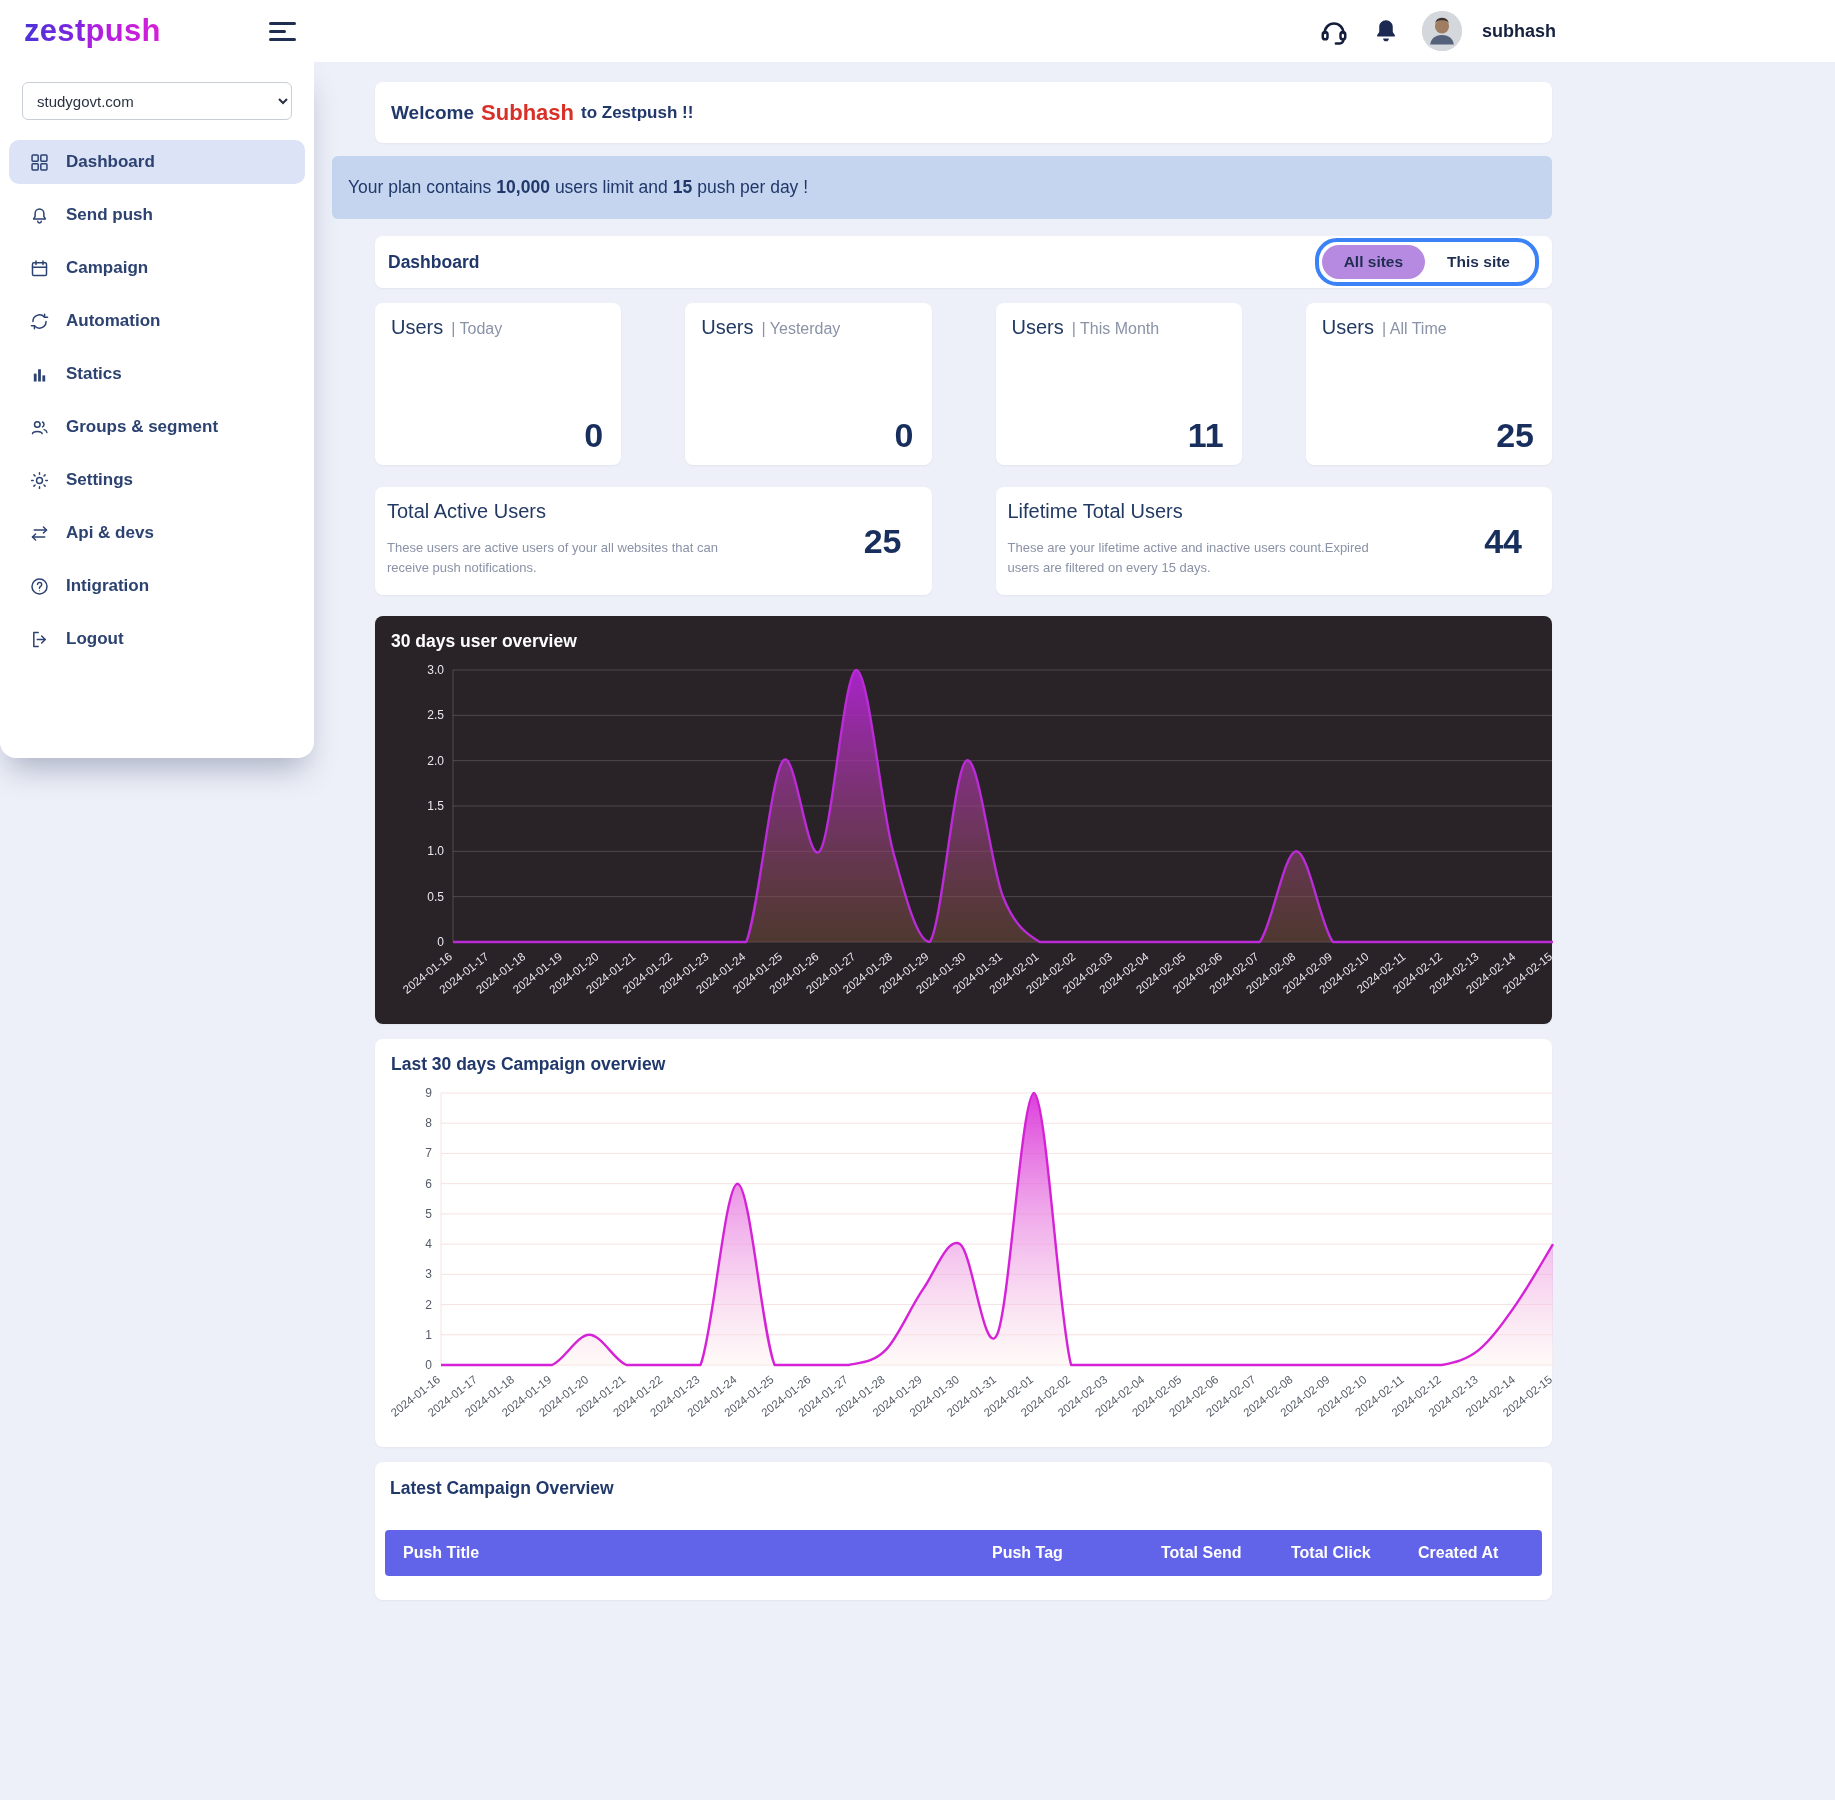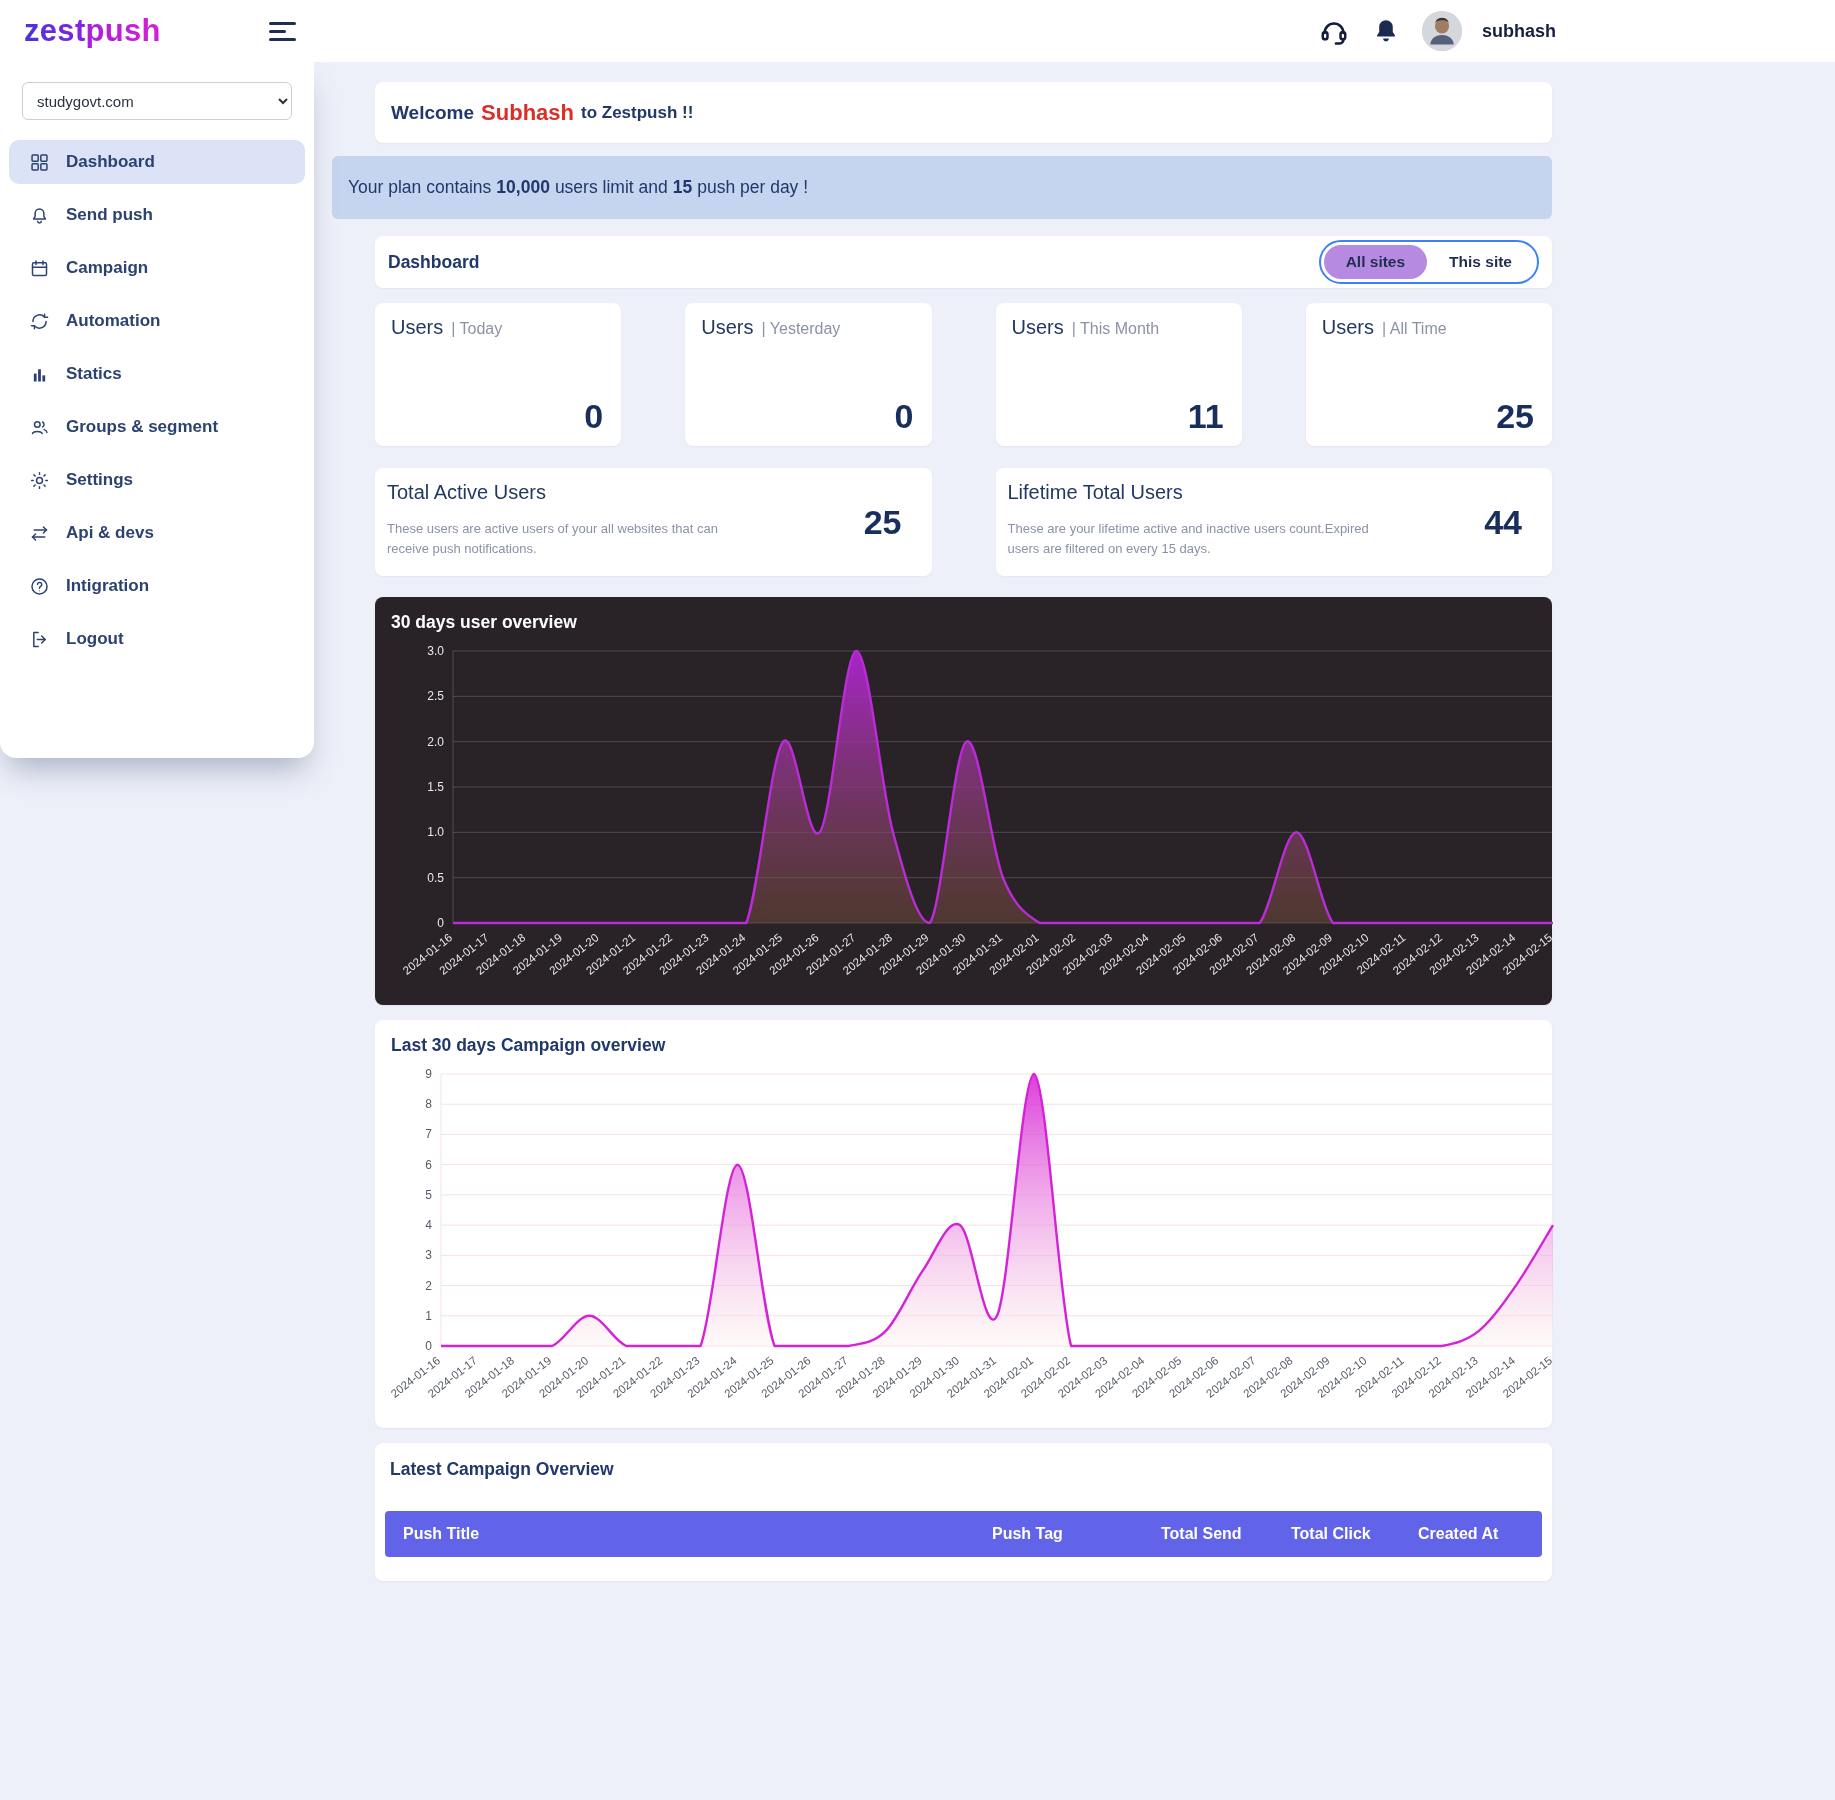--- a/index.html
+++ b/index.html
@@ -80,30 +80,30 @@
 
   .banner {
     height: 63px; background: var(--banner_bg, #c5d5ef); border-radius: 6px;
     display: flex; align-items: center; gap: 5px; padding: 0 16px;
     color: #20386a; font-size: 17.5px; margin-bottom: 17px;
   }
   .banner b { font-weight: 700; }
 
   .dash-bar { height: 52px; display: flex; align-items: center; justify-content: space-between; padding: 0 13px; margin-bottom: 15px; }
   .dash-title { font-size: 17.5px; font-weight: 700; }
-  .toggle { display: flex; border: 2px solid #3b82f6; border-radius: 22px; padding: 3px; background: #fff; }
+  .toggle { display: flex; border: 4px solid #3b82f6; border-radius: 22px; padding: 3px; background: #fff; }
   .tbtn {
     border: none; background: transparent; font-family: "Liberation Sans", sans-serif;
     font-size: 15.5px; font-weight: 600; color: #1f2d50;
     padding: 8px 22px; border-radius: 18px; cursor: pointer;
   }
   .tbtn.active { background: var(--toggle_active_bg, #b78ae2); }
 
   .stats-row { display: flex; gap: 21px; margin-bottom: 22px; }
-  .stat-card { flex: 1; height: 143px; padding: 13px 16px; position: relative; }
+  .stat-card { flex: 1; height: 162px; padding: 13px 16px; position: relative; }
   .stat-head { display: flex; align-items: baseline; gap: 8px; }
   .st { font-size: 20px; color: #223a63; }
   .sp { font-size: 16px; color: var(--muted_text, #8a92a6); }
   .stat-value { position: absolute; right: 18px; bottom: 10px; font-size: 34px; font-weight: 700; color: #182e5c; }
 
   .summary-row { display: flex; gap: 21px; margin-bottom: 21px; }
   .summary-card { flex: 1; height: 108px; padding: 13px 12px; position: relative; }
   .sum-title { font-size: 20px; color: #223a63; margin-bottom: 15px; }
   .sum-desc { font-size: 13px; color: var(--muted_text, #8a92a6); max-width: 370px; line-height: 1.5; }
   .sum-value { position: absolute; right: 30px; top: 50%; transform: translateY(-50%); font-size: 34px; font-weight: 700; color: #182e5c; }

